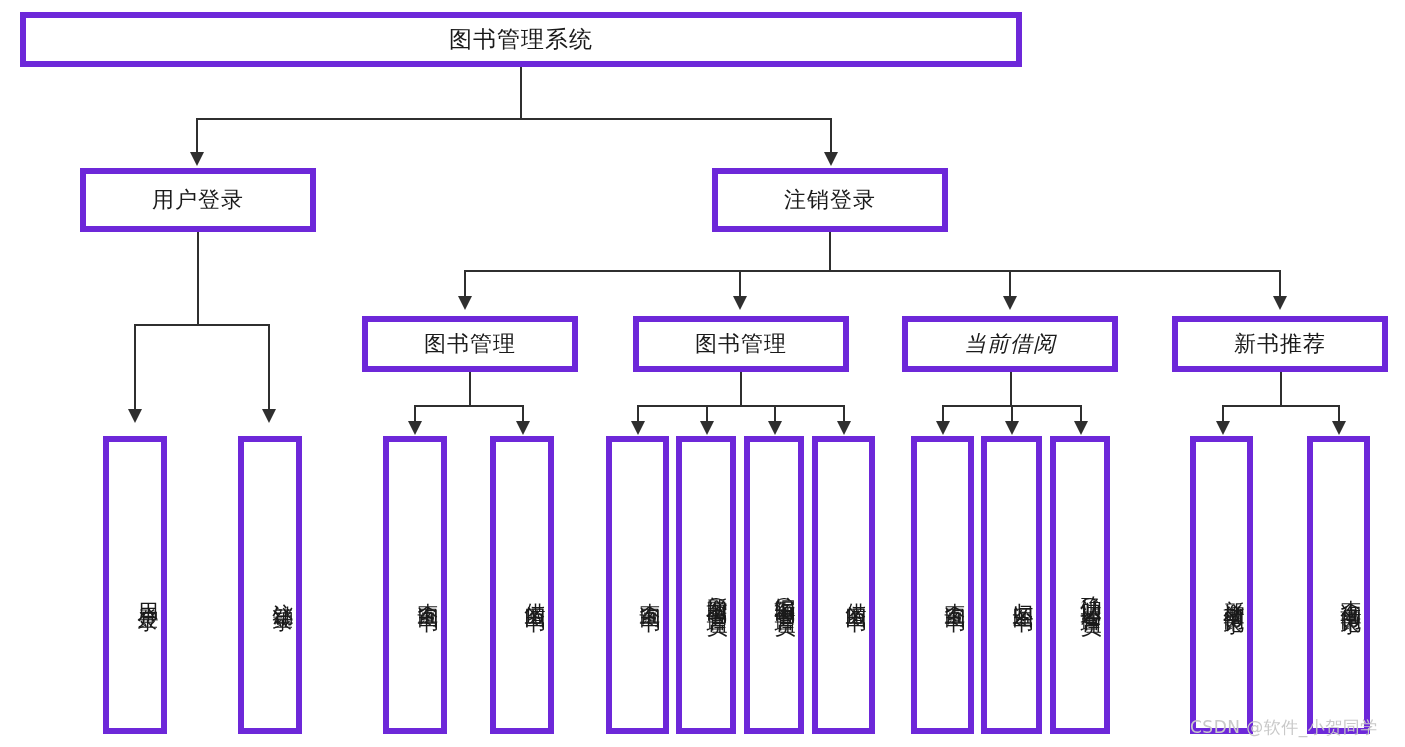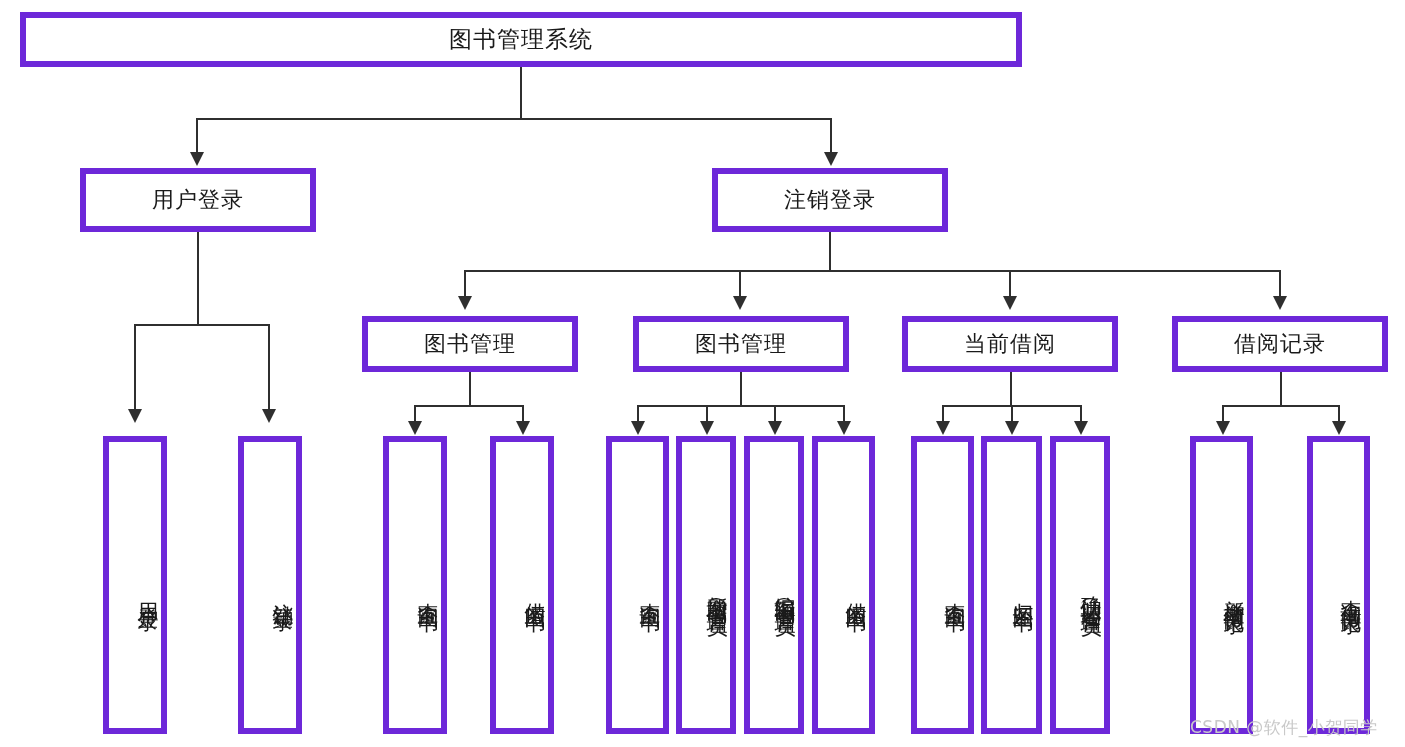--- a/index.html
+++ b/index.html
@@ -93,25 +93,25 @@
   <div class="arrow" style="left:1003px;top:296px;"></div>
   <div class="edge v" style="left:1279px;top:270px;height:28px;"></div>
   <div class="arrow" style="left:1273px;top:296px;"></div>
 
   <div class="node h" style="left:362px;top:316px;width:216px;height:56px;">
     <span>图书管理</span>
   </div>
   <div class="node h" style="left:633px;top:316px;width:216px;height:56px;">
     <span>图书管理</span>
   </div>
-  <div class="node h" style="left:902px;top:316px;width:216px;height:56px;">
+  <div class="node h" style="left:902px;top:316px;width:216px;height:56px;font-style:italic;">
     <span>当前借阅</span>
   </div>
   <div class="node h" style="left:1172px;top:316px;width:216px;height:56px;">
-    <span>借阅记录</span>
+    <span>新书推荐</span>
   </div>
 
   <div class="edge v" style="left:469px;top:372px;height:34px;"></div>
   <div class="edge h" style="left:414px;top:405px;width:110px;"></div>
   <div class="edge v" style="left:414px;top:405px;height:18px;"></div>
   <div class="arrow" style="left:408px;top:421px;"></div>
   <div class="edge v" style="left:522px;top:405px;height:18px;"></div>
   <div class="arrow" style="left:516px;top:421px;"></div>
 
   <div class="edge v" style="left:740px;top:372px;height:34px;"></div>

